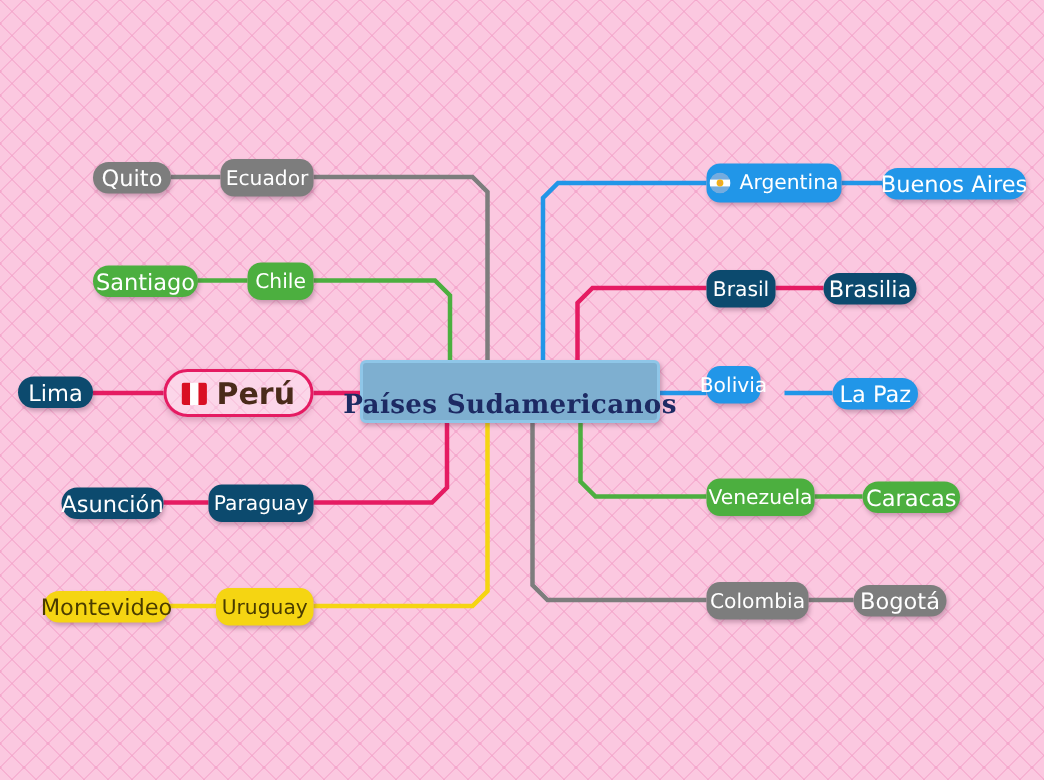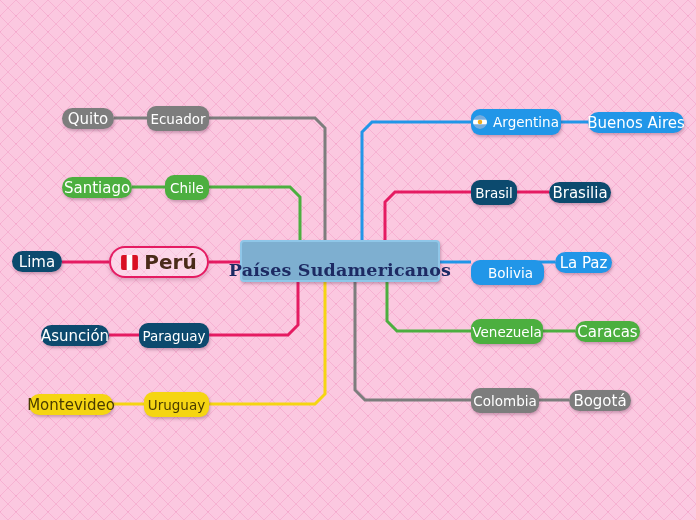--- a/index.html
+++ b/index.html
@@ -148,21 +148,21 @@
       </div>
       <div class="node lv2 c-blue" style="left: 588px; top: 112px; width: 96px; height: 21px;">
         <span>Buenos Aires</span>
       </div>
       <div class="node lv1 c-pink" style="left: 471px; top: 180px; width: 46px; height: 25px;">
         <span>Brasil</span>
       </div>
       <div class="node lv2 c-pink" style="left: 549px; top: 182px; width: 62px; height: 21px;">
         <span>Brasilia</span>
       </div>
-      <div class="node lv1 c-blue" style="left: 471px; top: 260px; width: 73px; height: 25px; justify-content: flex-end;">
+      <div class="node lv1 c-blue" style="left: 471px; top: 244px; width: 36px; height: 25px;">
         <span>Bolivia</span>
       </div>
       <div class="node lv2 c-blue" style="left: 555px; top: 252px; width: 57px; height: 21px;">
         <span>La Paz</span>
       </div>
       <div class="node lv1 c-green" style="left: 471px; top: 319px; width: 72px; height: 25px;">
         <span>Venezuela</span>
       </div>
       <div class="node lv2 c-green" style="left: 575px; top: 321px; width: 65px; height: 21px;">
         <span>Caracas</span>

